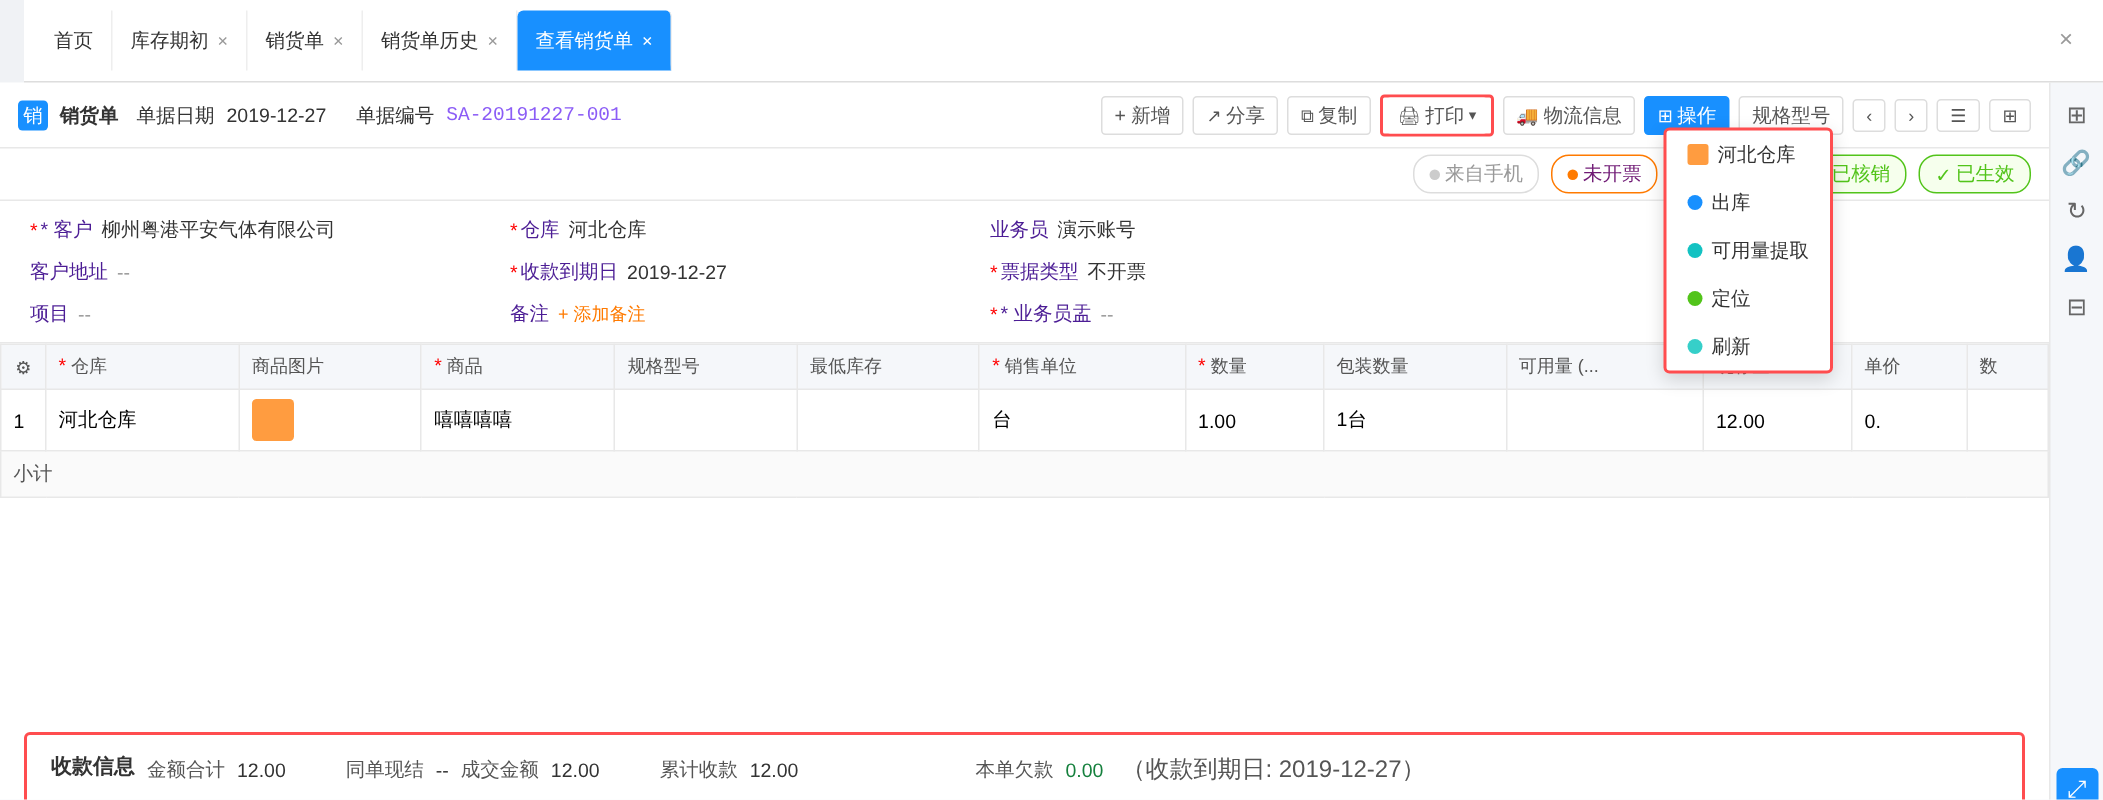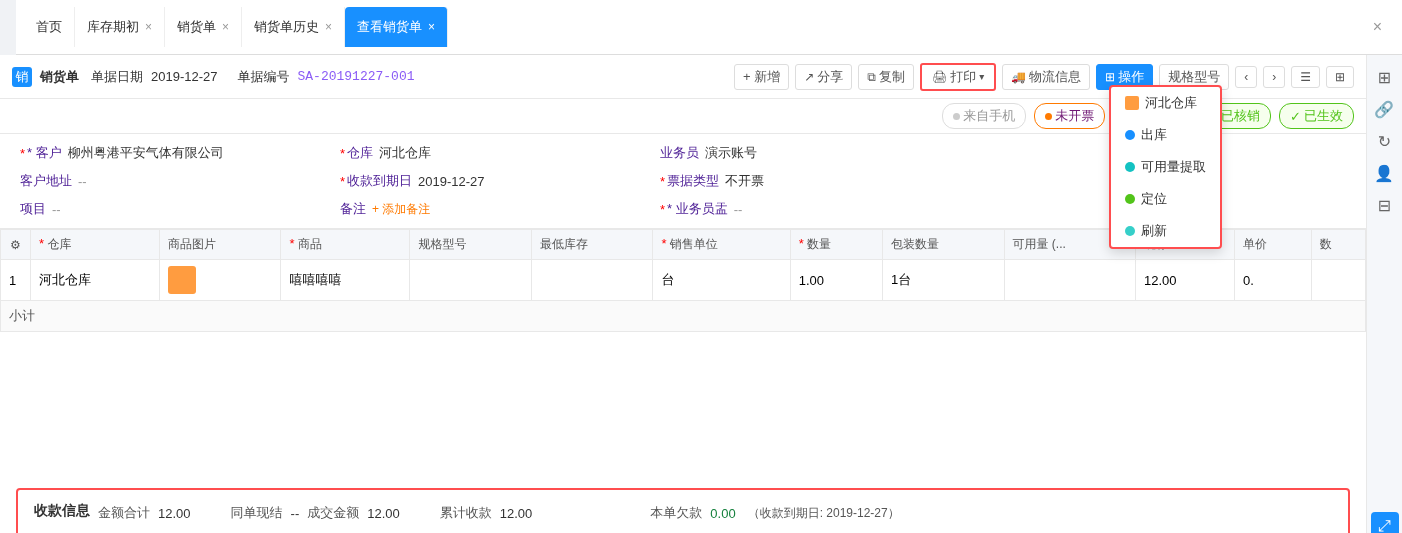--- a/index.html
+++ b/index.html
@@ -89,21 +89,21 @@
     .bottom-info {
       border: 2px solid #ff4d4f; border-radius: 4px; margin: 10px 16px;
       padding: 12px 16px; background: #fff; display: flex; flex-direction: row; gap: 8px;
     }
     .bottom-title { font-weight: bold; color: #333; font-size: 14px; margin-bottom: 4px; }
     .bottom-row { display: flex; gap: 40px; }
     .bottom-field { display: flex; align-items: center; gap: 8px; }
     .bottom-field .fl { color: #555; white-space: nowrap; }
     .bottom-field .fv { color: #333; }
     .bottom-field .fv-red { color: #15803d; }
-    .bottom-field .fv-note { color: #555; font-size: 12px; margin-left: 4px; }
+    .bottom-field .fv-note { color: #555; font-size: 16px; margin-left: 4px; }
 
     
     .right-sidebar {
       width: 36px; background: #f5f7fa; border-left: 1px solid #e8e8e8;
       display: flex; flex-direction: column; align-items: center; padding: 8px 0; gap: 4px;
     }
     .sidebar-icon-btn {
       width: 28px; height: 28px; display: flex; align-items: center; justify-content: center;
       border-radius: 4px; cursor: pointer; color: #666; font-size: 16px;
     }

